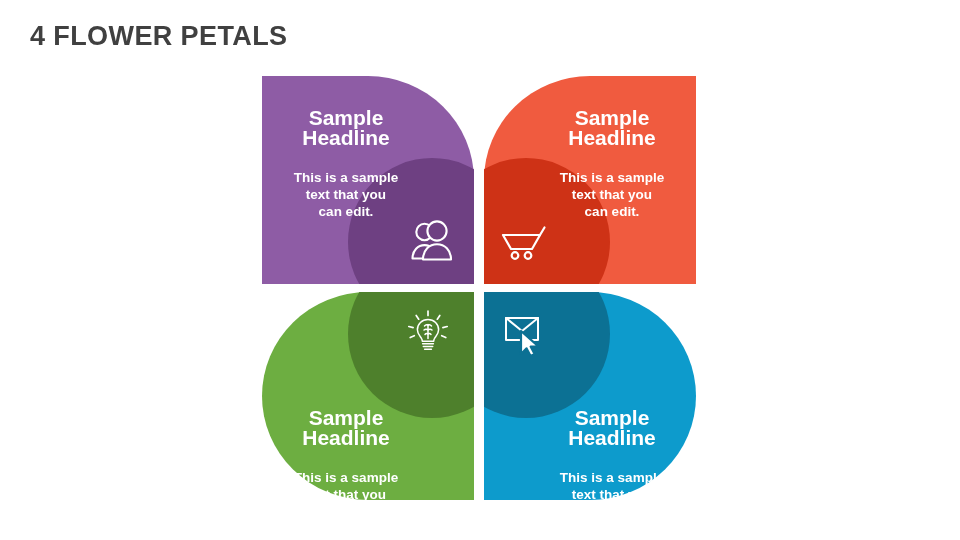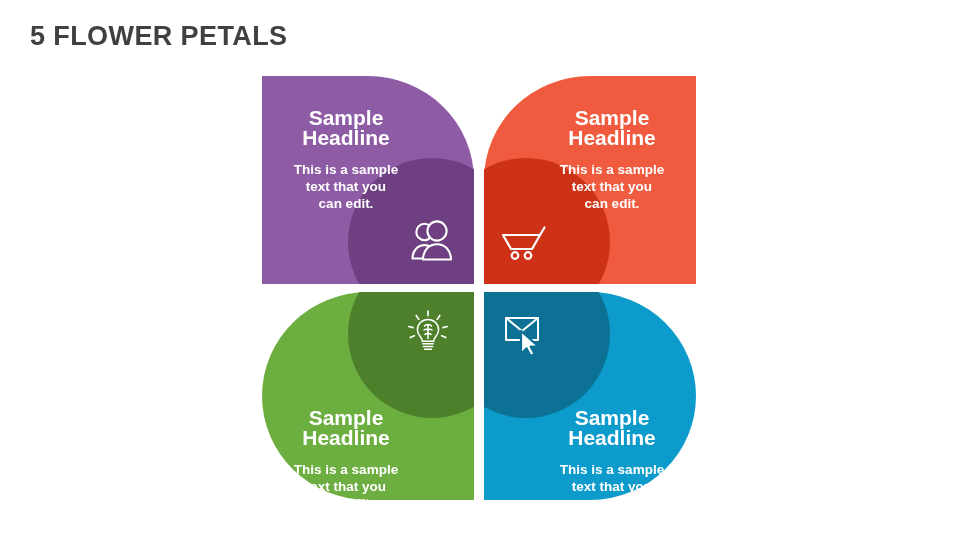--- a/index.html
+++ b/index.html
@@ -96,21 +96,21 @@
   .petal.bl .txtblock { top: 116px; left: -22px; }
   .petal.br .txtblock { top: 116px; left:  22px; }
 
   .headline {
     font-size: 21px;
     font-weight: bold;
     line-height: 20px;
     white-space: pre-line;
   }
   .bodytext {
-    margin-top: 13px;
+    margin-top: 21px;
     font-size: 13.5px;
     font-weight: bold;
     line-height: 17px;
     white-space: pre-line;
   }
 
   .icon {
     position: absolute;
     width: 52px;
     height: 48px;
@@ -120,21 +120,21 @@
   .petal.bl .icon { right: 20px;  top: 14px; }
   .petal.br .icon { left: 16px;   top: 18px; }
 
   .icon svg { width: 100%; height: 100%; display: block; }
 </style>
 </head>
 <body>
 
 <div id="slide" style="background: rgb(255, 255, 255);">
 
-  <div id="slide-title" style="color: rgb(64, 64, 64);">5 FLOWER PETALS</div>
+  <div id="slide-title" style="color: rgb(64, 64, 64);">4 FLOWER PETALS</div>
 
   <div id="flower">
 
     <div class="petal tl">
       <div class="body" style="background: rgb(142, 92, 165);"></div>
       <div class="disc" style="background: rgb(110, 64, 130);"></div>
       <div class="txtblock" style="color: rgb(255, 255, 255);">
         <div class="headline" style="color: rgb(255, 255, 255);">Sample
 Headline</div>
         <div class="bodytext" style="color: rgb(255, 255, 255);">This is a sample

